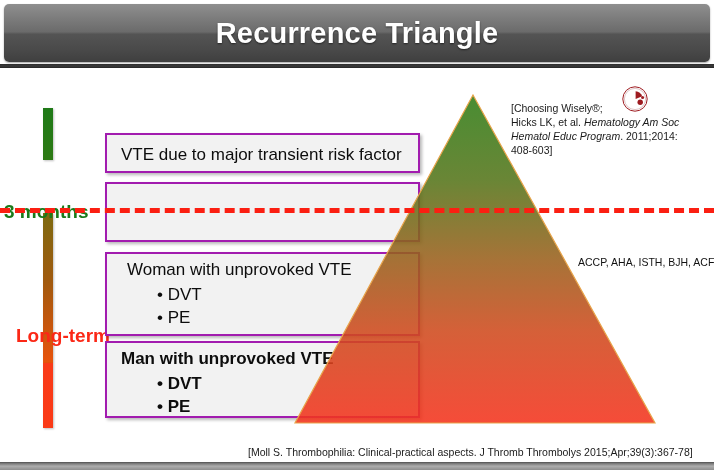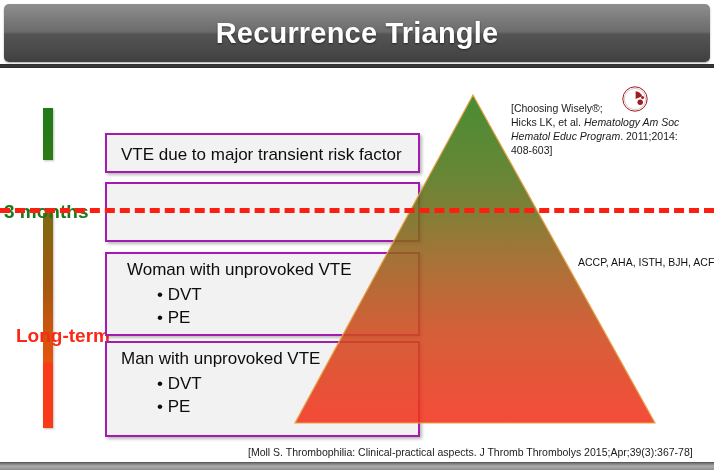--- a/index.html
+++ b/index.html
@@ -143,21 +143,21 @@
 
   #box2 { left: 105px; top: 182px; width: 315px; height: 60px; }
   #box2 .line-a { position: absolute; left: 20px; top: 6px; }
   #box2 .line-b { position: absolute; left: 14px; top: 33px; }
 
   #box3 { left: 105px; top: 252px; width: 315px; height: 84px; }
   #box3 .head { position: absolute; left: 20px; top: 5px; }
   #box3 .b1 { position: absolute; left: 50px; top: 30px; }
   #box3 .b2 { position: absolute; left: 50px; top: 53px; }
 
-  #box4 { left: 105px; top: 341px; width: 315px; height: 96px; }
+  #box4 { left: 105px; top: 341px; width: 315px; height: 77px; font-weight: bold; }
   #box4 .head { position: absolute; left: 14px; top: 5px; }
   #box4 .b1 { position: absolute; left: 50px; top: 30px; }
   #box4 .b2 { position: absolute; left: 50px; top: 53px; }
 
   
   .dashed-line {
     position: absolute;
     left: 0;
     top: 208px;
     width: 714px;

